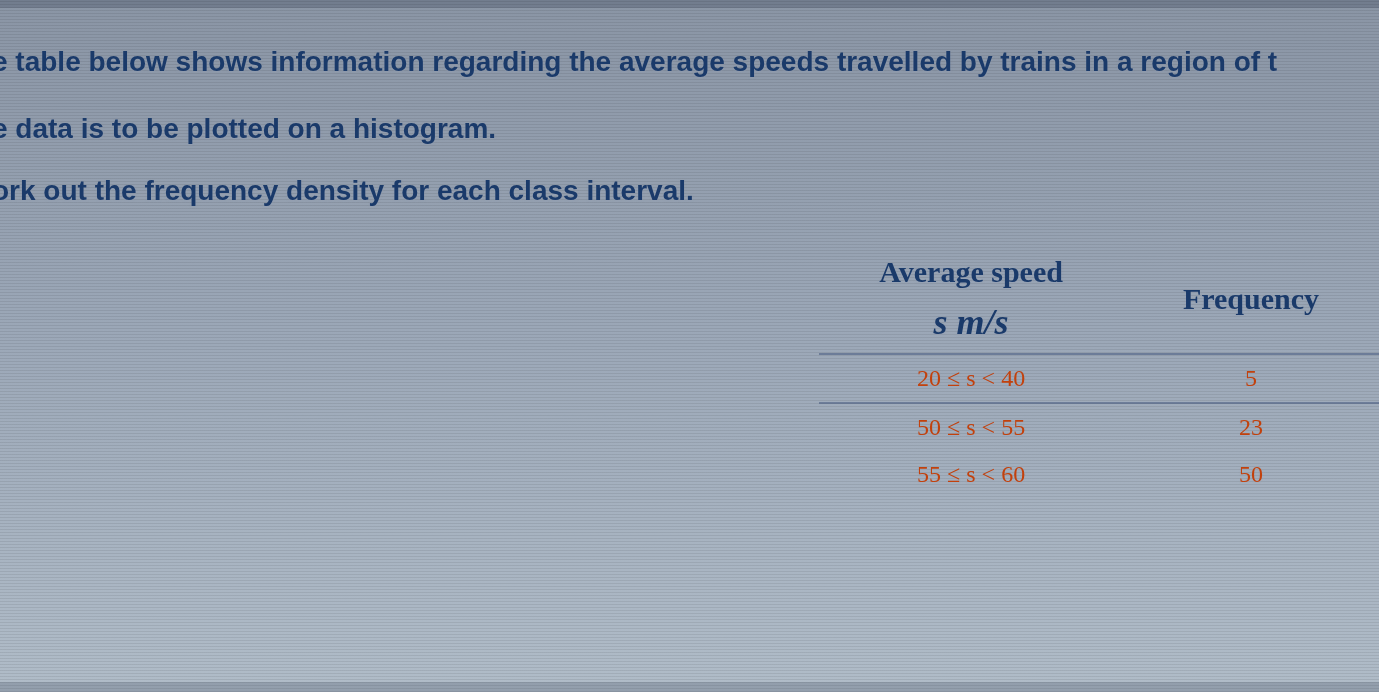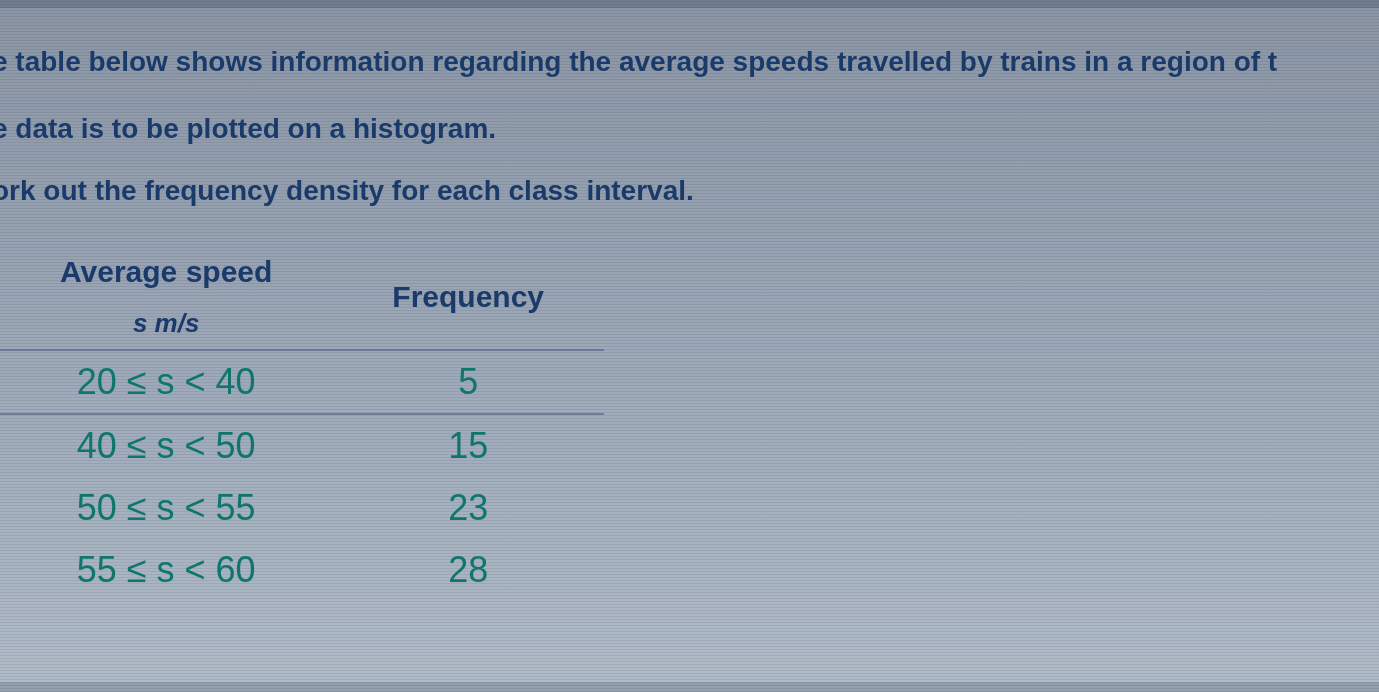--- a/index.html
+++ b/index.html
@@ -51,49 +51,50 @@
       text-shadow: 0 1px 2px rgba(150,160,180,0.5);
       filter: blur(0.6px);
       white-space: nowrap;
     }
     .line1 { margin-left: -8px; }
     .line2 { margin-left: -8px; margin-top: 35px; }
     .line3 { margin-left: -8px; margin-top: 30px; margin-bottom: 40px; }
     
     .table-wrap {
       display: flex;
-      justify-content: flex-start;
+      justify-content: flex-end;
       margin-top: 20px;
+      font-family: Liberation Serif, serif;
     }
     table {
       border-collapse: collapse;
       color: #2a4a7a;
       filter: blur(0.5px);
     }
     th {
       font-size: 30px;
       font-weight: 700;
       padding: 8px 60px 10px 60px;
       text-align: center;
       color: #1a3a6a;
       text-shadow: 0 1px 2px rgba(150,160,180,0.5);
     }
     .sub-header {
-      font-size: 26px;
+      font-size: 36px;
       font-weight: 600;
       display: block;
-      margin-top: 19px;
+      margin-top: 12px;
       font-style: italic;
     }
     td {
-      font-size: 36px;
+      font-size: 24px;
       font-weight: 500;
       padding: 10px 60px;
       text-align: center;
-      color: #0f766e;
+      color: #c2410c;
       text-shadow: 0 1px 1px rgba(160,170,190,0.5);
     }
     thead tr {
       border-bottom: 2px solid rgba(60,80,120,0.5);
     }
     tbody tr:first-child {
       border-bottom: 2px solid rgba(60,80,120,0.5);
     }
     .bottom-bar {
       position: absolute;
@@ -124,29 +125,25 @@
           </th>
           <th>Frequency</th>
         </tr>
       </thead>
       <tbody>
         <tr>
           <td>20 ≤ s &lt; 40</td>
           <td>5</td>
         </tr>
         <tr>
-          <td>40 ≤ s &lt; 50</td>
-          <td>15</td>
-        </tr>
-        <tr>
           <td>50 ≤ s &lt; 55</td>
           <td>23</td>
         </tr>
         <tr>
           <td>55 ≤ s &lt; 60</td>
-          <td>28</td>
+          <td>50</td>
         </tr>
       </tbody>
     </table>
   </div>
 </div>
 
 <div class="bottom-bar"></div>
 
 </body></html>

